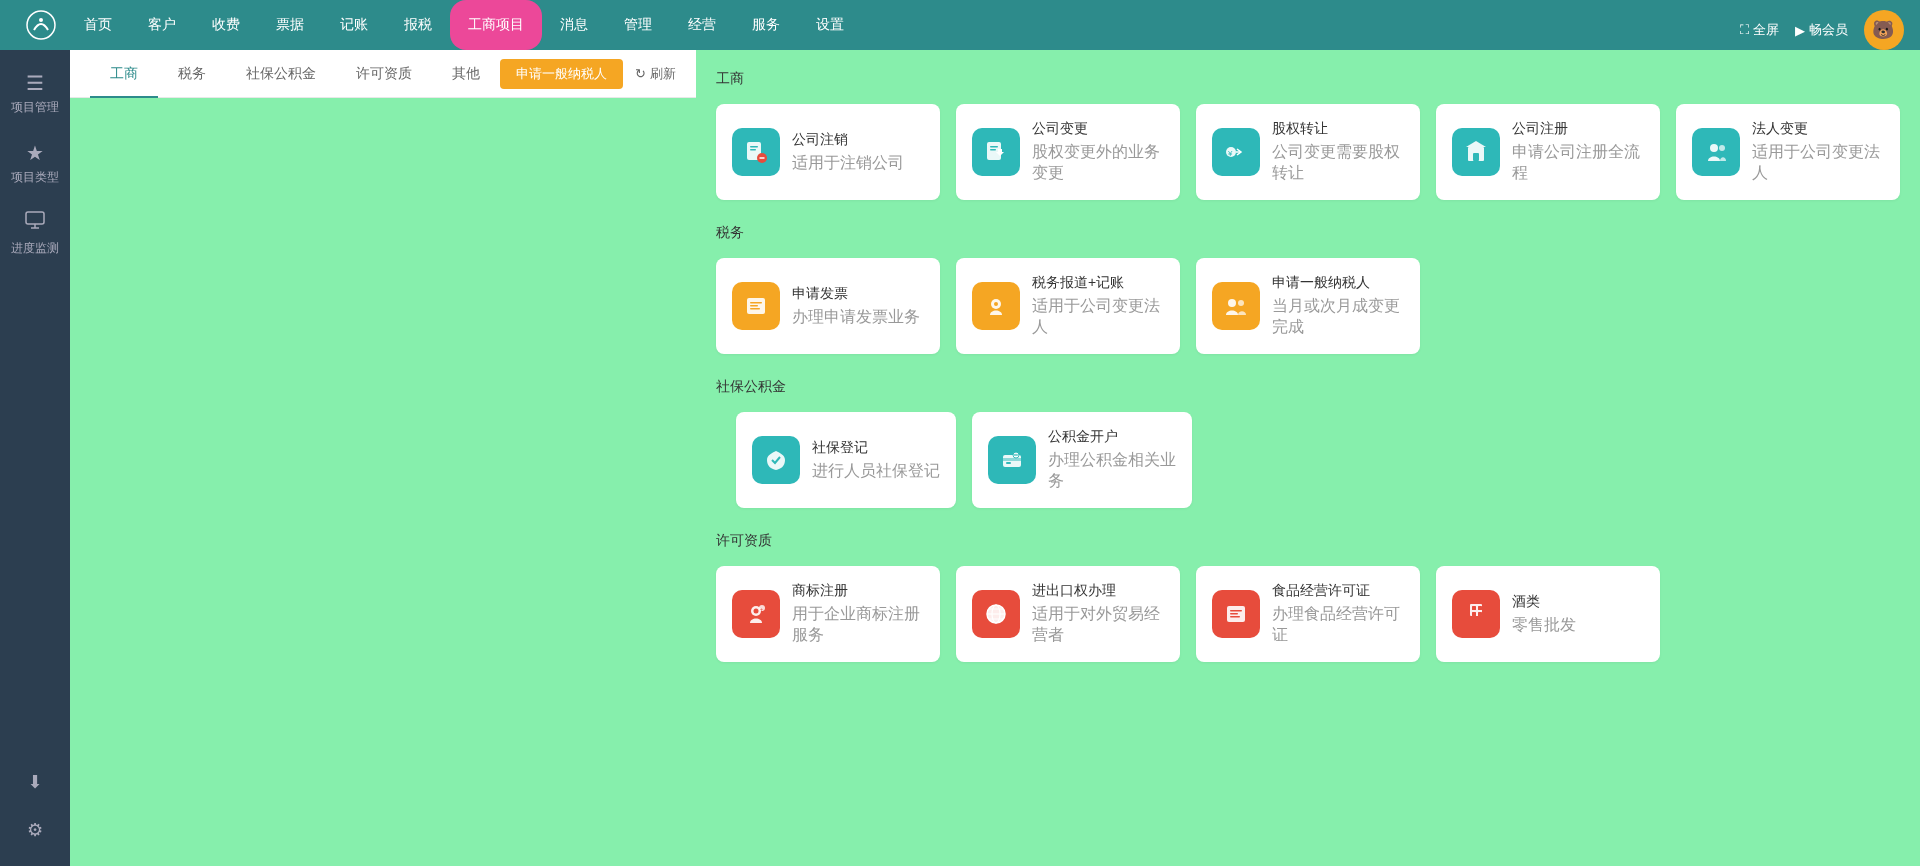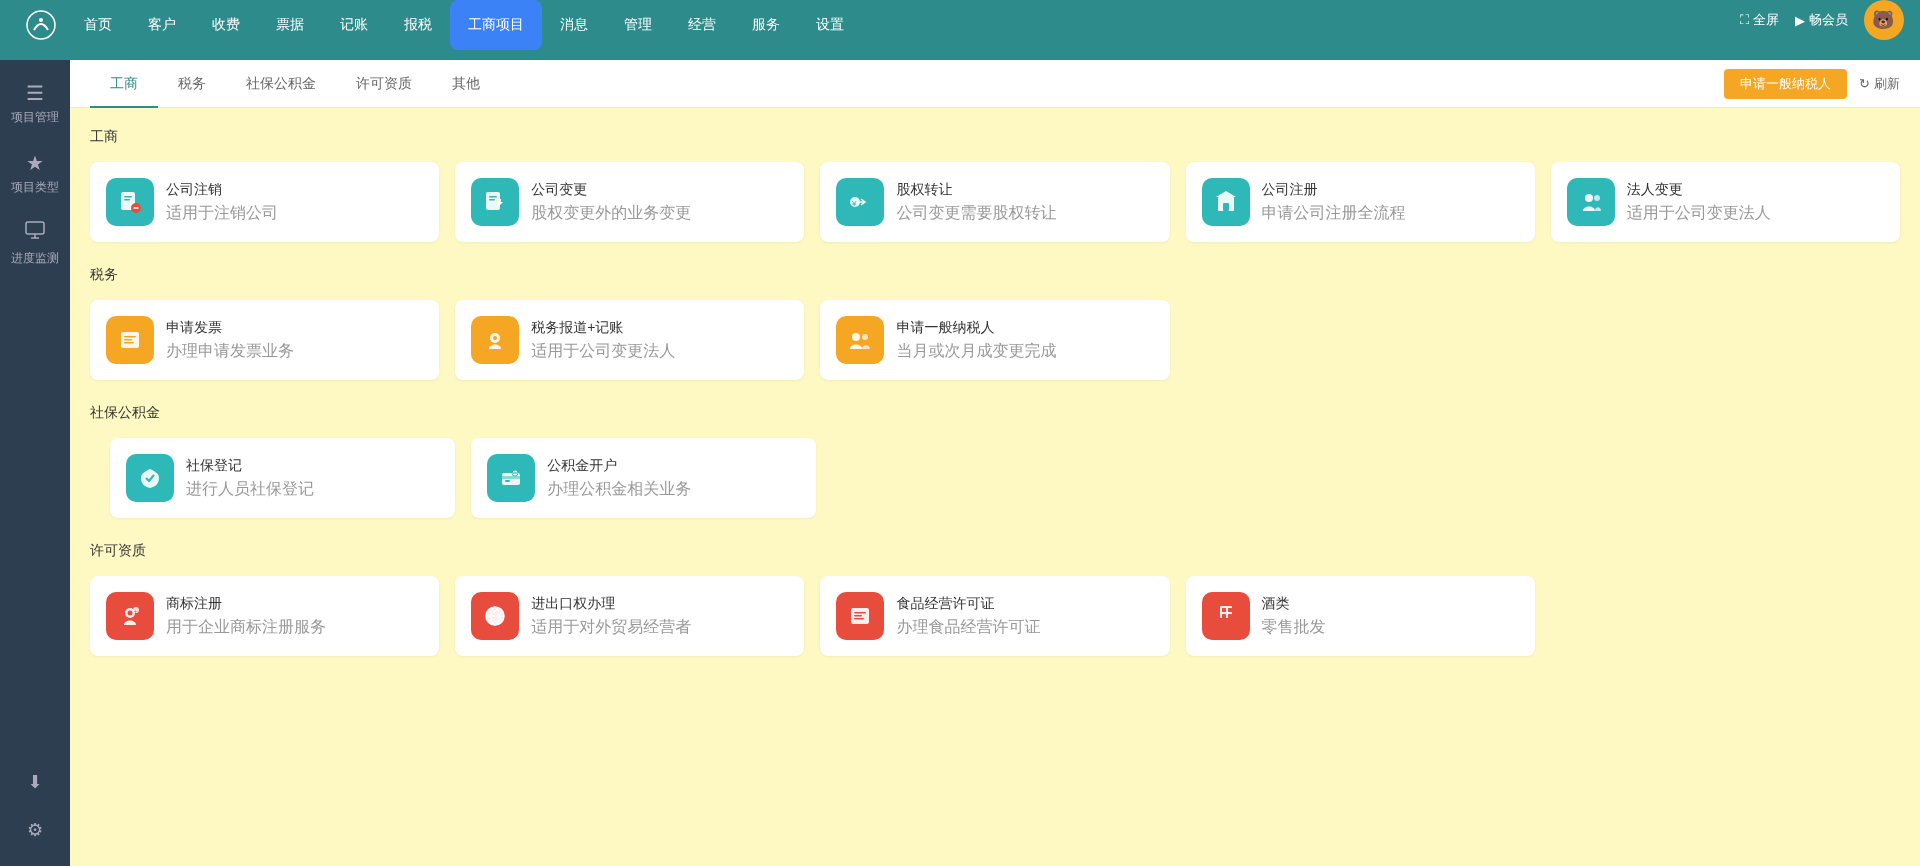--- a/index.html
+++ b/index.html
@@ -1,23 +1,23 @@
 <!DOCTYPE html>
 <html><head>
   <meta charset="utf-8">
   <style>
     * { margin: 0; padding: 0; box-sizing: border-box; }
     body { font-family: 'Microsoft YaHei', Arial, sans-serif; background: #f0f2f5; width: 1920px; height: 866px; overflow: hidden; display: flex; flex-direction: column; }
 
     
     .top-nav {
-      height: 60px;
+      height: 50px;
       background: #2d8b8b;
       display: flex;
-      align-items: flex-start;
+      align-items: flex-end;
       padding: 0 16px;
       flex-shrink: 0;
     }
     .top-nav-logo {
       width: 50px;
       height: 50px;
       display: flex;
       align-items: center;
       justify-content: center;
       color: white;
@@ -33,22 +33,22 @@
       padding: 0 18px;
       height: 50px;
       display: flex;
       align-items: center;
       color: white;
       font-size: 14px;
       cursor: pointer;
       white-space: nowrap;
     }
     .nav-item.active {
-      background: #3b82f6;
-      border-radius: 8px;
+      background: #ec4899;
+      border-radius: 16px;
     }
     .top-nav-right {
       display: flex;
       align-items: center;
       gap: 16px;
       margin-left: auto;
     }
     .top-nav-right-item {
       display: flex;
       align-items: center;
@@ -115,23 +115,23 @@
       justify-content: center;
       color: #aab;
       cursor: pointer;
       font-size: 18px;
     }
 
     
     .content-area {
       flex: 1;
       display: flex;
-      flex-direction: column;
+      flex-direction: row;
       overflow: hidden;
-      background: #fef9c3;
+      background: #86efac;
     }
 
     
     .tab-bar {
       background: white;
       display: flex;
       align-items: center;
       padding: 0 20px;
       height: 48px;
       border-bottom: 1px solid #e8e8e8;

